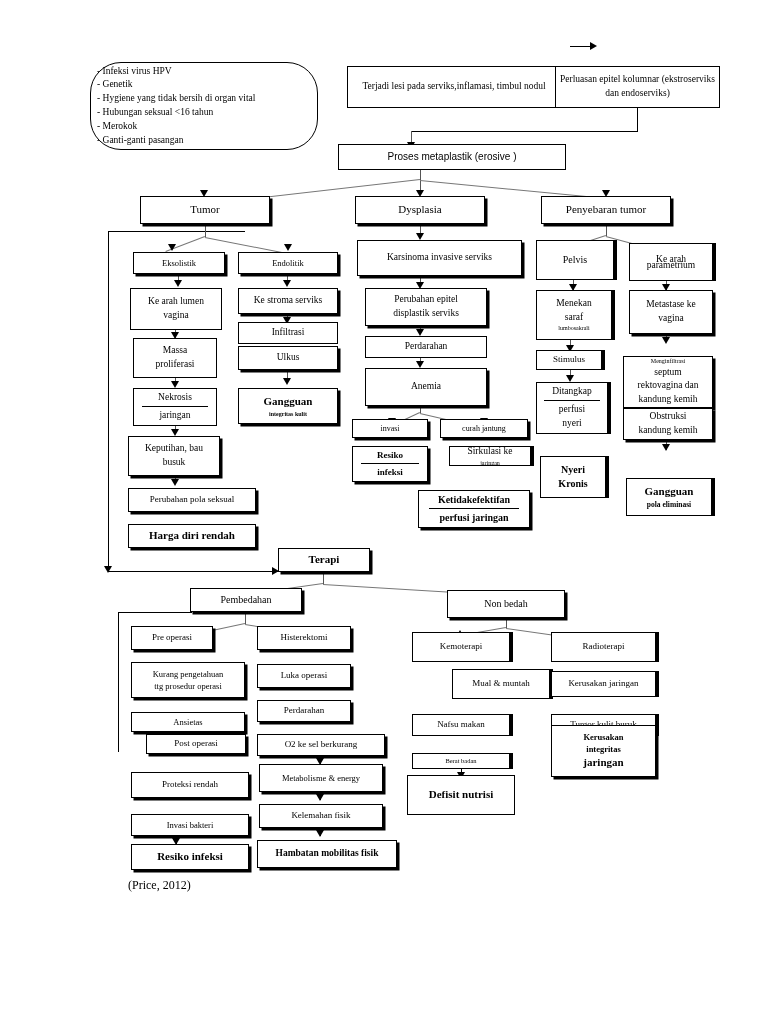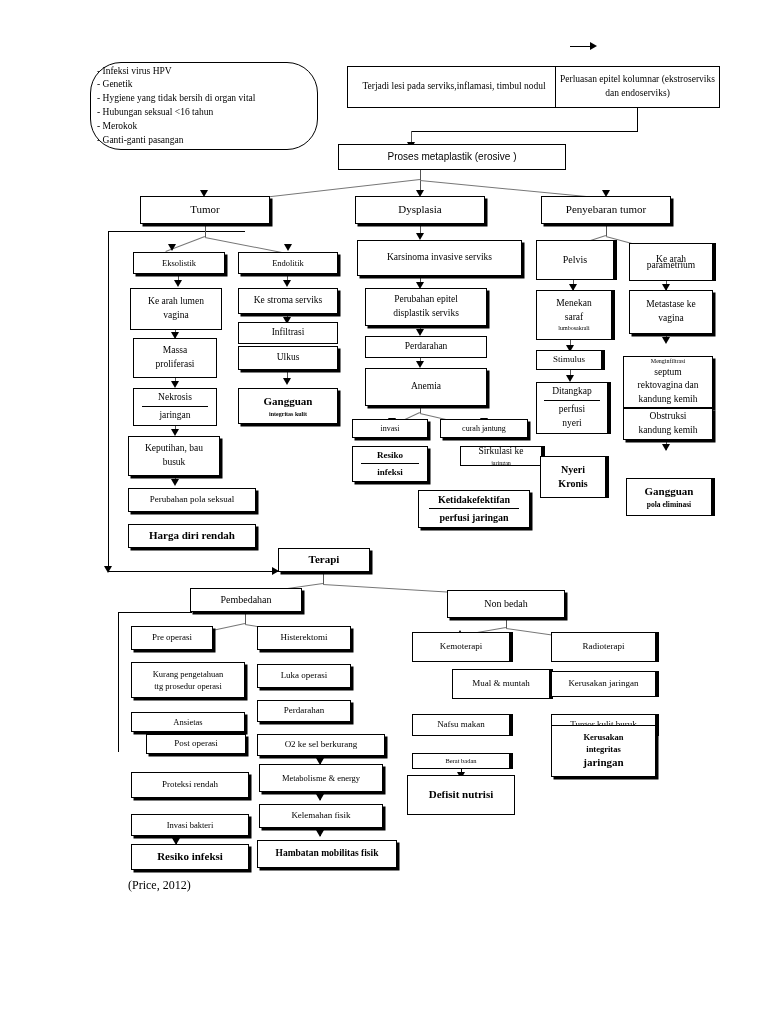--- a/index.html
+++ b/index.html
@@ -359,21 +359,21 @@
   </div>
 
   <div class="node sh bold" style="left:352px; top:446px; width:76px; height:36px; font-size:9px;">
     <div class="stack">
       <span class="ln">Resiko</span>
       <span class="rule"></span>
       <span class="ln">infeksi</span>
     </div>
   </div>
 
-  <div class="node shr" style="left:460px; top:446px; width:82px; height:20px; font-size:9.5px;">
+  <div class="node shr" style="left:449px; top:446px; width:82px; height:20px; font-size:9.5px;">
     <div class="stack">
       <span class="ln">Sirkulasi ke</span>
       <span class="tiny">jaringan</span>
     </div>
   </div>
 
   <div class="node shr bold" style="left:540px; top:456px; width:66px; height:42px; font-size:10px;">
     <div class="stack">
       <span class="ln">Nyeri</span>
       <span class="ln">Kronis</span>

